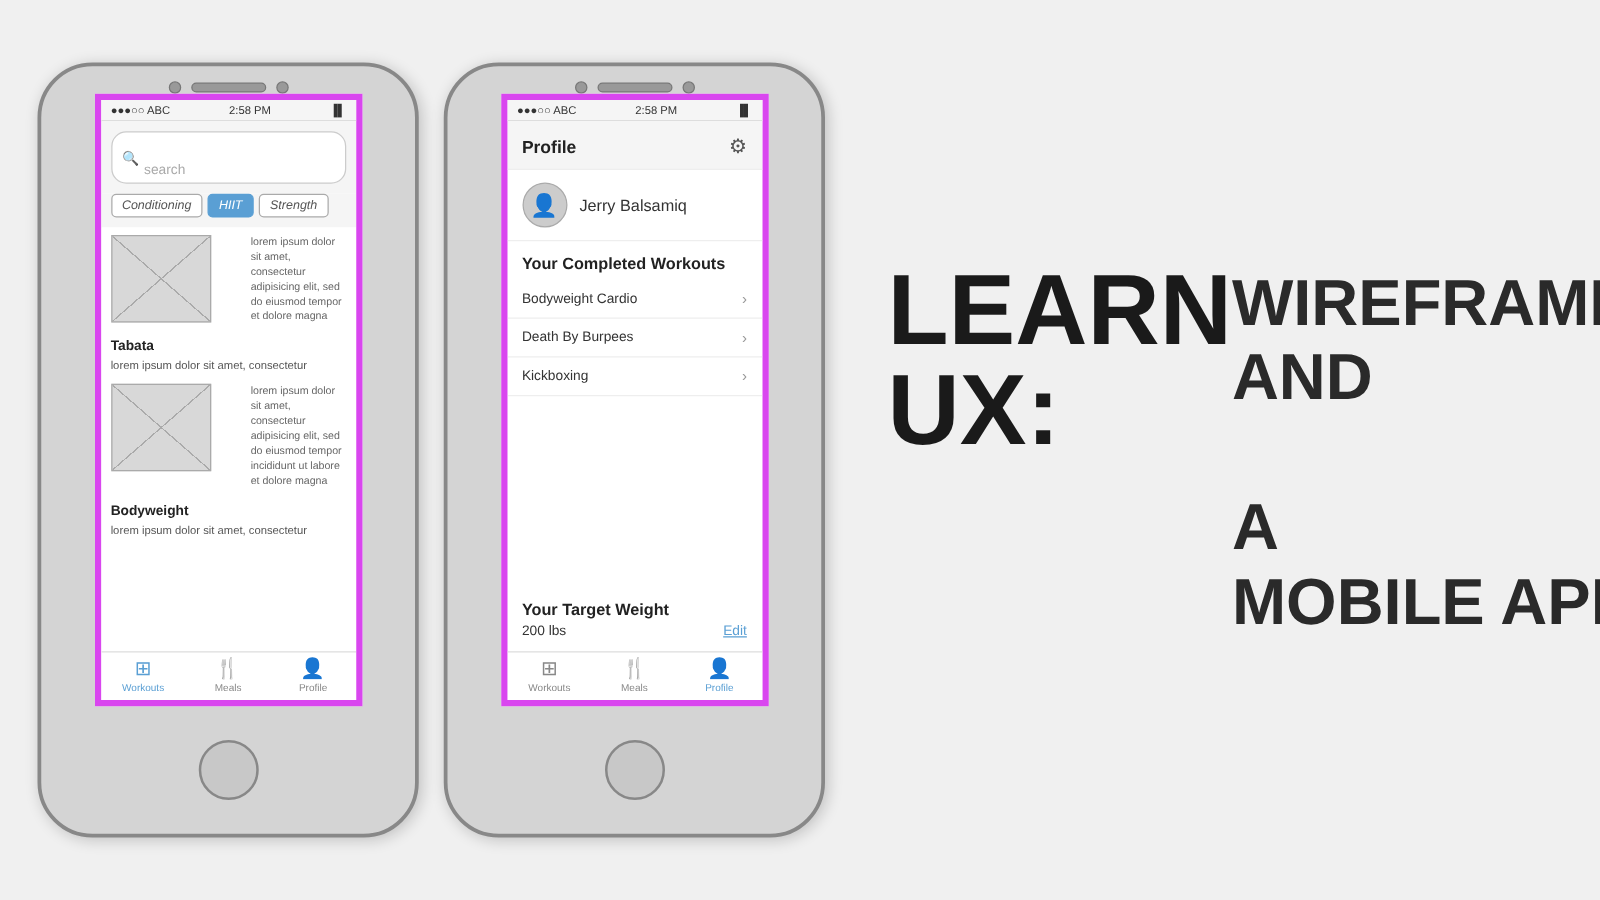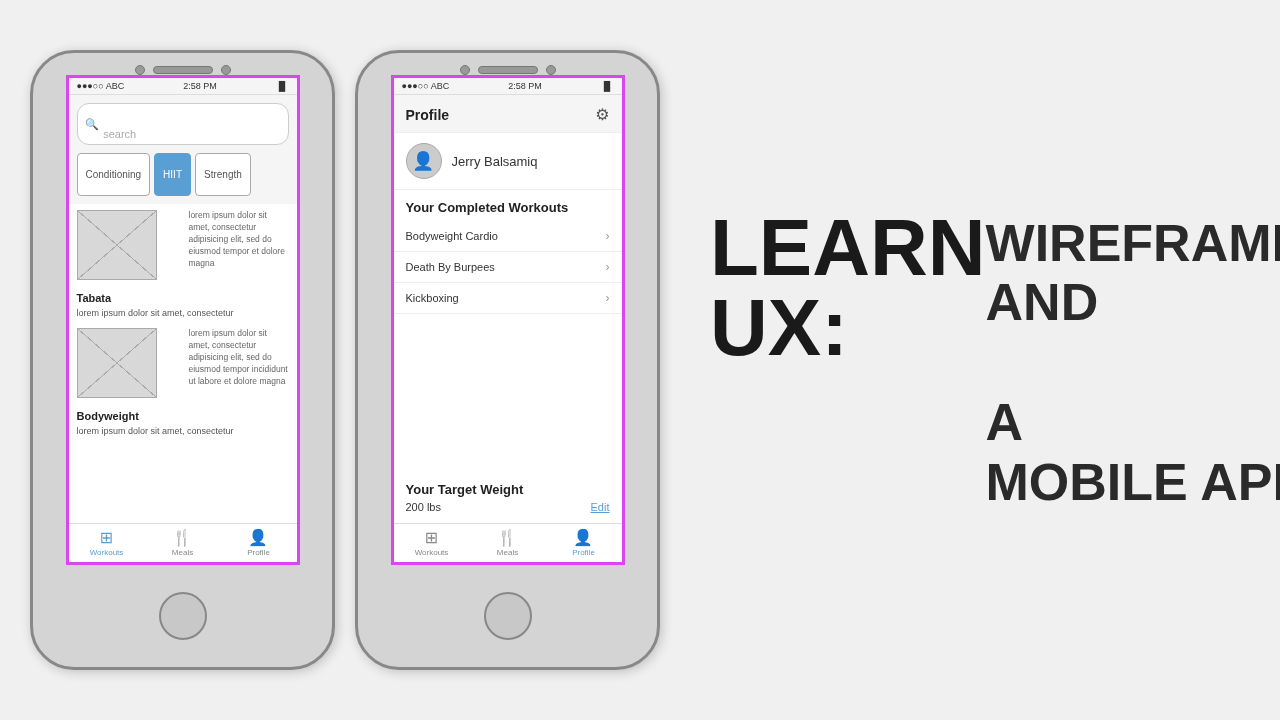--- a/index.html
+++ b/index.html
@@ -56,24 +56,24 @@
 
     .phone-speaker {
       width: 60px;
       height: 8px;
       background: #999;
       border-radius: 4px;
       border: 1px solid #777;
     }
 
     .phone-screen {
-      width: 234px;
+      width: 214px;
       height: 490px;
       background: white;
-      border: 3px solid #d946ef;
+      border: 5px solid #d946ef;
       overflow: hidden;
       display: flex;
       flex-direction: column;
       flex-shrink: 0;
     }
 
     .phone-bottom {
       flex: 1;
       display: flex;
       align-items: center;
@@ -136,26 +136,27 @@
     }
 
     .filter-tabs {
       display: flex;
       gap: 4px;
       padding: 0 8px 8px 8px;
       background: #f5f5f5;
     }
 
     .filter-tab {
-      padding: 15px 8px;
+      padding: 3px 8px;
       font-size: 10px;
       border-radius: 4px;
       border: 1px solid #aaa;
       background: white;
       color: #555;
+      font-style: italic;
     }
 
     .filter-tab.active {
       background: #5a9fd4;
       color: white;
       border-color: #5a9fd4;
     }
 
     .workout-list {
       flex: 1;

